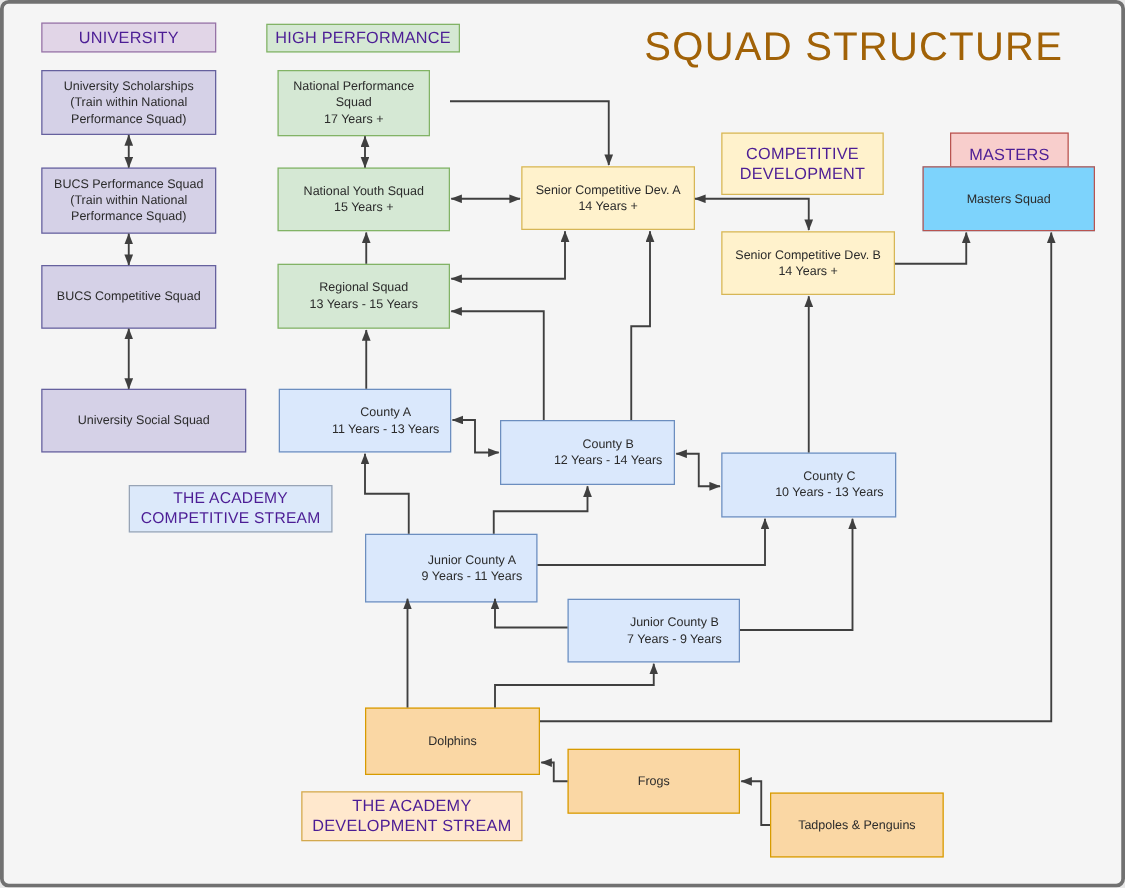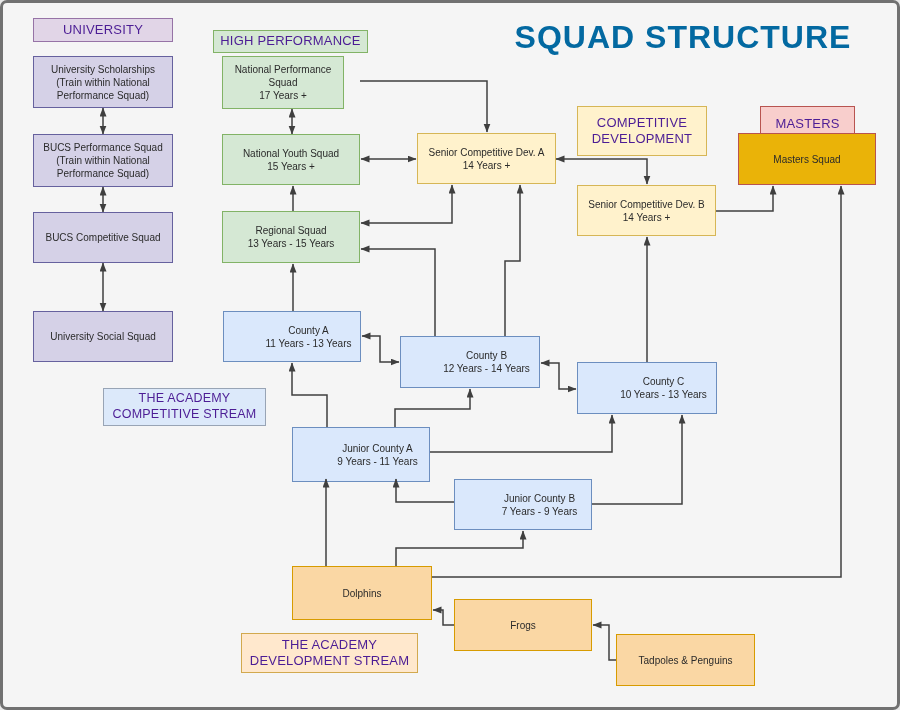--- a/index.html
+++ b/index.html
@@ -3,32 +3,32 @@
 <meta charset="utf-8">
 <style>
   html,body{margin:0;padding:0;background:#e8e8e8;font-family:"Liberation Sans",sans-serif;}
   #frame{position:relative;width:894px;height:704px;background:#f5f5f5;border:3px solid #717171;border-radius:7px;overflow:hidden;}
   #edges{position:absolute;left:0;top:0;width:894px;height:704px;pointer-events:none;z-index:5;}
   .node{position:absolute;box-sizing:border-box;display:flex;flex-direction:column;justify-content:center;align-items:center;
         text-align:center;font-size:10px;line-height:1.3;color:#2b2b2b;border:1px solid #888;padding:1px 3px;z-index:2;}
   .hdr{font-weight:normal;font-size:13px;color:#4c1d95;line-height:1.25;letter-spacing:.2px;}
   .purple-h{background:#e1d5e7;border-color:#9673a6;}
   .purple{background:#d5d1e7;border-color:#66619e;}
-  .green-h{background:#d5e8d4;border-color:#82b366;margin-top:11px;}
+  .green-h{background:#d5e8d4;border-color:#82b366;}
   .green{background:#d5e8d4;border-color:#82b366;}
   .yellow-h{background:#fff2cc;border-color:#d6b656;}
   .yellow{background:#fff2cc;border-color:#d6b656;}
   .pink-h{background:#f8cecc;border-color:#b85450;}
-  .pink{background:#eab308;border-color:#b85450;}
+  .pink{background:#7dd3fc;border-color:#b85450;}
   .blue-h{background:#dce9fa;border-color:#98a4b5;font-size:12.5px;}
   .blue{background:#dae8fc;border-color:#6c8ebf;padding-left:36px;}
   .orange-h{background:#ffe8cd;border-color:#d2a94e;}
   .orange{background:#fad7a4;border-color:#d79b00;}
   #title{position:absolute;left:500px;top:16px;width:360px;text-align:center;
-         font-size:32px;font-weight:bold;letter-spacing:1px;color:#0369a1;z-index:2;}
+         font-size:32px;font-weight:normal;letter-spacing:1px;color:#a16207;z-index:2;}
 </style>
 </head>
 <body>
 
 <div id="frame">
 
   <svg id="edges" viewBox="0 0 894 704">
     <defs>
       <marker id="ah" markerUnits="userSpaceOnUse" markerWidth="10" markerHeight="8" refX="8.5" refY="3.5" orient="auto-start-reverse">
         <path d="M0,0 L9,3.5 L0,7 Z" fill="#3f3f3f"></path>
@@ -85,21 +85,21 @@
 
   <div class="node purple" style="left:30px;top:53px;width:140px;height:52px">
     <span>University Scholarships (Train within National Performance Squad)</span>
     </div>
   <div class="node purple" style="left:30px;top:131px;width:140px;height:53px">
     <span>BUCS Performance Squad (Train within National Performance Squad)</span>
     </div>
   <div class="node purple" style="left:30px;top:209px;width:140px;height:51px">
     <span>BUCS Competitive Squad</span>
     </div>
-  <div class="node purple" style="left:30px;top:308px;width:140px;height:51px">
+  <div class="node purple" style="left:30px;top:308px;width:164px;height:51px">
     <span>University Social Squad</span>
     </div>
 
   <div class="node green" style="left:219px;top:53px;width:122px;height:53px">
     <span>National Performance Squad</span>
     <span>17 Years +</span>
     </div>
   <div class="node green" style="left:219px;top:131px;width:138px;height:51px">
     <span>National Youth Squad</span>
     <span>15 Years +</span>

